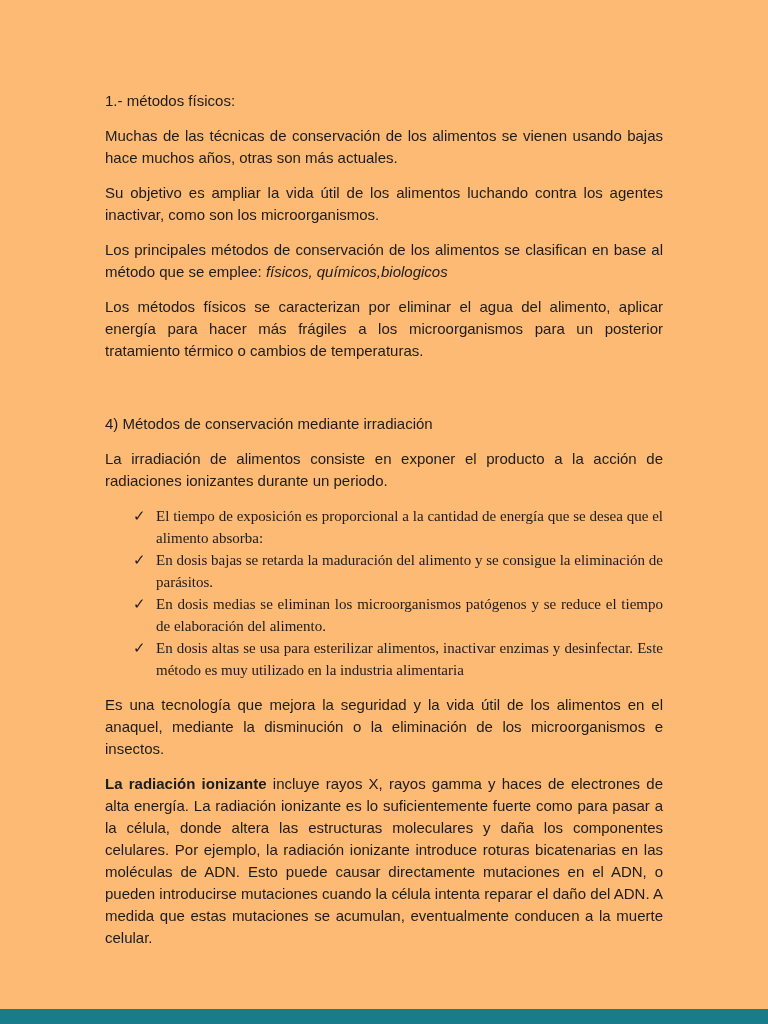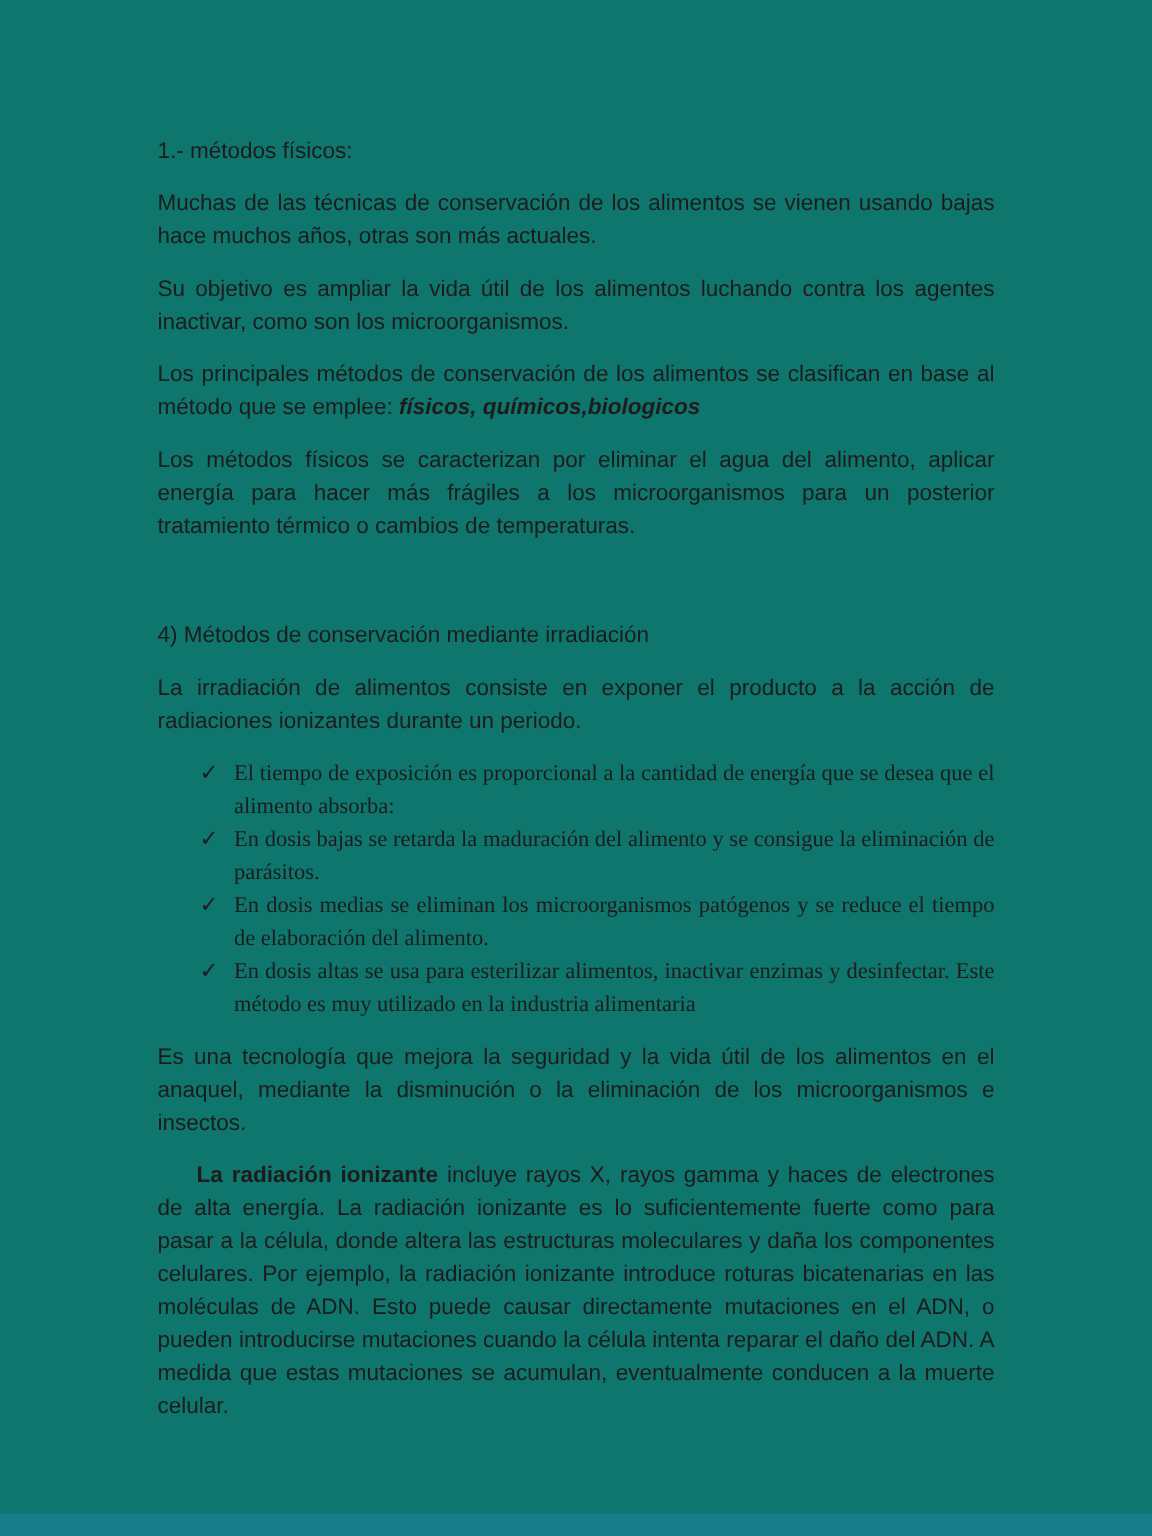--- a/index.html
+++ b/index.html
@@ -8,42 +8,42 @@
     width: 768px;
     height: 1024px;
     background: #ffffff;
     font-family: "Liberation Sans", sans-serif;
     position: relative;
     overflow: hidden;
   }
   .page {
     position: absolute;
     inset: 0;
-    background: #0f766e;
+    background: #fdba74;
   }
   .content {
     position: absolute;
     left: 105px;
     top: 90px;
     width: 558px;
     color: #1c1c1c;
     font-size: 15px;
     line-height: 22px;
   }
   .para {
     margin: 0 0 13px 0;
     text-align: justify;
   }
   .heading {
     margin: 0 0 13px 0;
     text-align: left;
   }
   .section-gap { height: 38px; }
-  .bolditalic { font-weight: bold; font-style: italic; }
-  .bold { font-weight: bold; margin-left: 26px; }
+  .bolditalic { font-weight: normal; font-style: italic; }
+  .bold { font-weight: bold; }
   ul.checklist {
     list-style: none;
     margin: 0 0 13px 0;
     padding: 0 0 0 28px;
   }
   ul.checklist li {
     display: flex;
     margin: 0;
   }
   .check {

